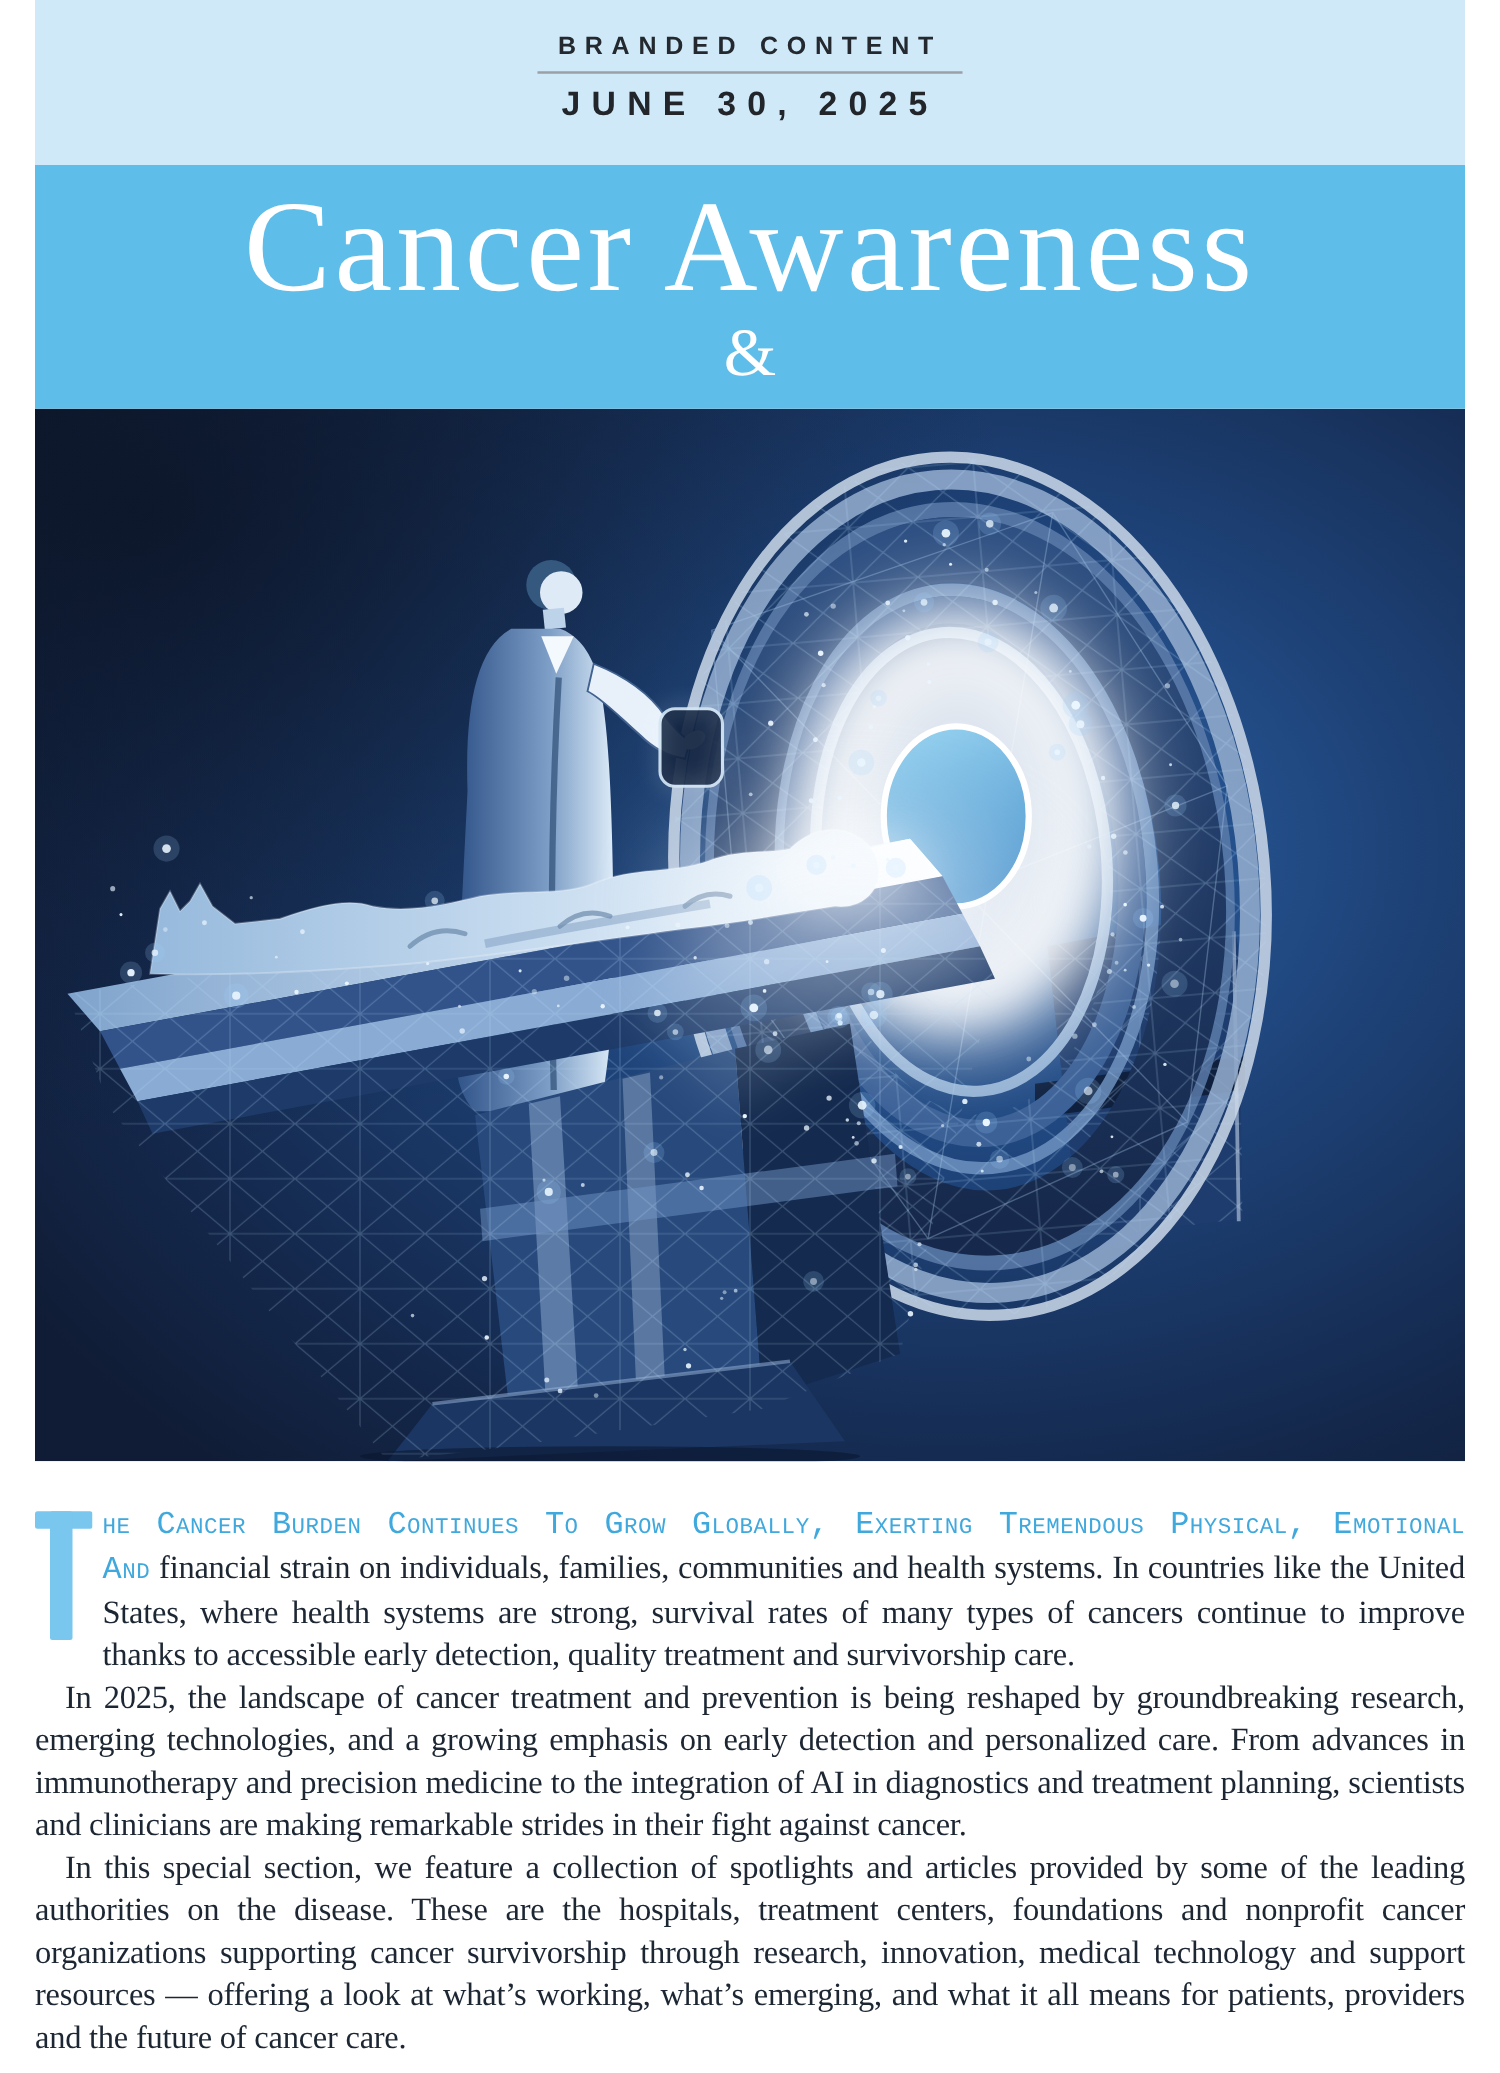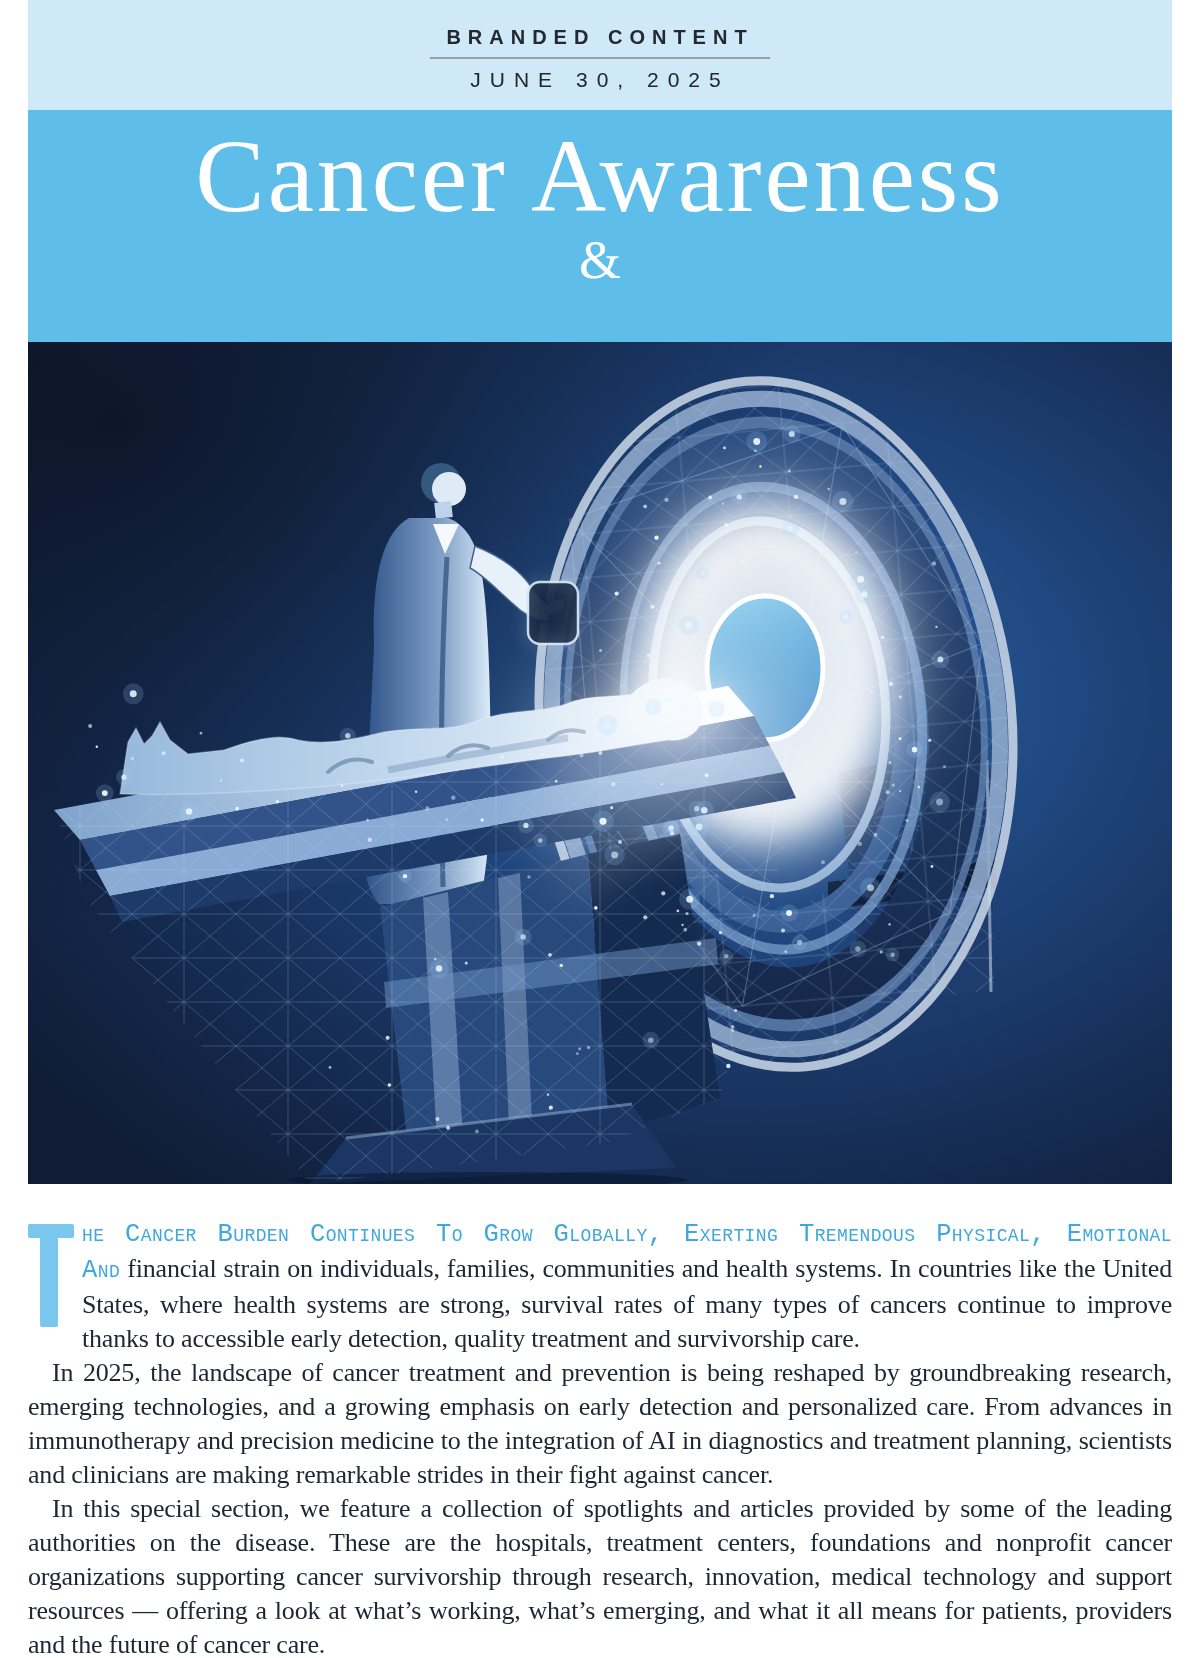--- a/index.html
+++ b/index.html
@@ -1,26 +1,26 @@
 <!DOCTYPE html>
 <html><head>
 <meta charset="utf-8">
 <style>
   html,body{margin:0;padding:0;background:#ffffff;}
   body{width:1200px;font-family:"Liberation Serif",serif;-webkit-font-smoothing:antialiased;}
   .page{margin:0 28px;width:1144px;}
 
   
-  .topband{height:110px;background:#cfe9f8;text-align:center;box-sizing:border-box;padding-top:26px;}
+  .topband{height:132px;background:#cfe9f8;text-align:center;box-sizing:border-box;padding-top:26px;}
   .kicker-wrap{display:inline-block;border-bottom:2px solid #9aa0a6;padding:0 16px 8px;}
   .kicker{font-family:"Liberation Sans",sans-serif;font-weight:700;font-size:20px;letter-spacing:7px;color:#23292f;}
-  .dateline{margin-top:9px;font-family:"Liberation Sans",sans-serif;font-weight:400;font-size:21px;letter-spacing:9px;color:#22262b;}
+  .dateline{margin-top:9px;font-family:"Liberation Sans",sans-serif;font-weight:700;font-size:27px;letter-spacing:9px;color:#22262b;}
 
   
-  .titleband{height:232px;background:#5fbde9;text-align:center;color:#ffffff;box-sizing:border-box;padding-top:12px;overflow:hidden;}
+  .titleband{height:195px;background:#5fbde9;text-align:center;color:#ffffff;box-sizing:border-box;padding-top:12px;overflow:hidden;}
   .main-title{margin:0;font-family:"Liberation Serif",serif;font-weight:400;font-size:104px;line-height:1.04;letter-spacing:3px;}
   .amp-row{display:flex;justify-content:center;align-items:center;margin-top:2px;height:56px;}
   .amp{font-family:"Liberation Serif",serif;font-size:54px;line-height:1;}
   .prevention{font-family:"Liberation Sans",sans-serif;font-weight:400;font-size:36px;letter-spacing:28px;text-indent:28px;margin-left:26px;position:relative;top:1px;}
   .tagline{margin-top:10px;font-family:"Liberation Serif",serif;font-size:37px;letter-spacing:0.5px;}
 
   
   .hero{margin:0;height:842px;line-height:0;}
 
   

